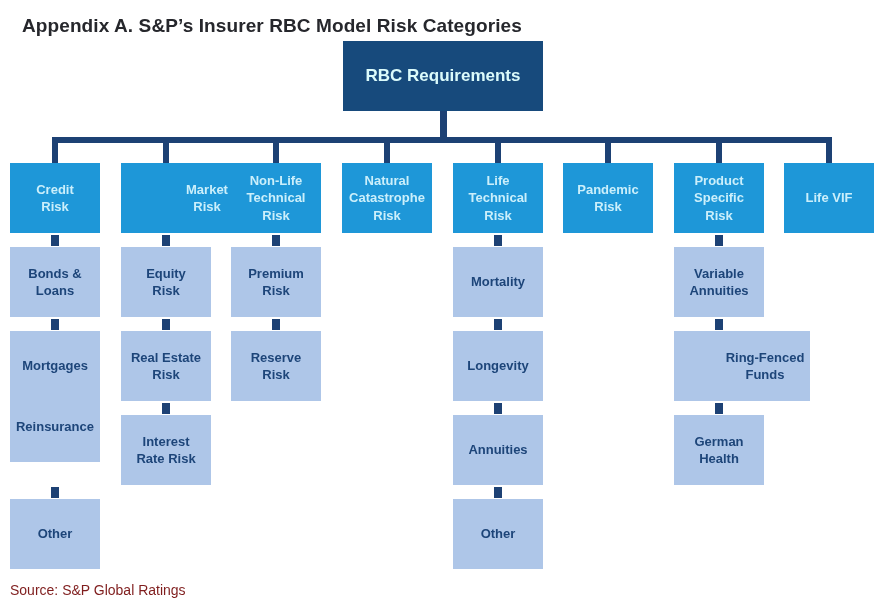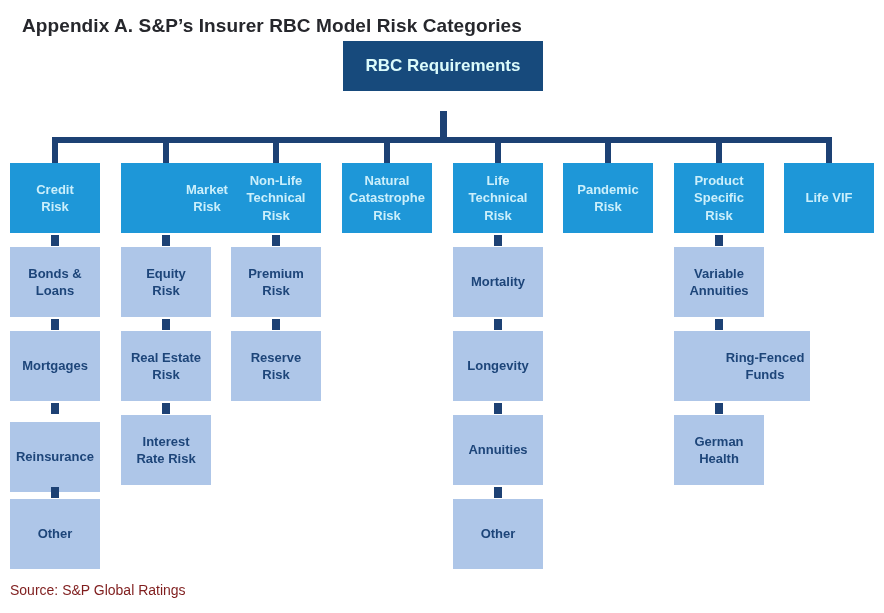--- a/index.html
+++ b/index.html
@@ -1,19 +1,19 @@
 <!DOCTYPE html>
 <html style="--line: #1d4174; --root-fill: #174a7c; --root-text: #dbfbfb; --cat-fill: #1e97d8; --cat-text: #cbeffb; --sub-fill: #aec6e8; --sub-text: #1d4579;"><head>
 <meta charset="utf-8">
 <style>
   html,body{margin:0;padding:0;background:#ffffff;font-family:"Liberation Sans",sans-serif;}
   .canvas{position:relative;width:884px;height:613px;background:#ffffff;overflow:hidden;}
   .title{position:absolute;left:10px;top:3px;margin:12px;font-size:19px;font-weight:bold;
          color:#26272c;letter-spacing:0.1px;}
-  .root-box{position:absolute;left:343px;top:41px;width:200px;height:50px;
+  .root-box{position:absolute;left:343px;top:41px;width:200px;height:70px;
             background:var(--root-fill);color:var(--root-text);
             display:flex;align-items:center;justify-content:center;
             font-size:17px;font-weight:bold;}
   .bus{position:absolute;left:52px;top:137px;width:780px;height:6px;background:var(--line);}
   .vline{position:absolute;width:6px;background:var(--line);}
   .root-drop{position:absolute;left:440px;top:111px;width:7px;height:27px;background:var(--line);}
   .stub{position:absolute;width:8px;height:11px;background:var(--line);}
   .node{position:absolute;width:90px;height:70px;display:flex;align-items:center;
         justify-content:center;text-align:center;font-weight:bold;font-size:13px;
         line-height:1.32;white-space:pre-line;}
@@ -38,21 +38,21 @@
   <div id="columns">
       <div class="vline" style="left: 52px; top: 140px; height: 23px;"></div>
       <div class="node cat" style="left: 10px; top: 163px;">Credit
 Risk</div>
       <div class="stub" style="left: 51px; top: 235px;"></div>
       <div class="node sub" style="left: 10px; top: 247px;">Bonds &amp;
 Loans</div>
       <div class="stub" style="left: 51px; top: 319px;"></div>
       <div class="node sub" style="left: 10px; top: 331px;">Mortgages</div>
       <div class="stub" style="left: 51px; top: 403px;"></div>
-      <div class="node sub" style="left: 10px; top: 422px;">Reinsurance</div>
+      <div class="node sub" style="left: 10px; top: 392px;">Reinsurance</div>
       <div class="stub" style="left: 51px; top: 487px;"></div>
       <div class="node sub" style="left: 10px; top: 499px;">Other</div>
       <div class="vline" style="left: 163px; top: 140px; height: 23px;"></div>
       <div class="node cat" style="left: 121px; top: 163px; padding-left: 41px;">Market
 Risk</div>
       <div class="stub" style="left: 162px; top: 235px;"></div>
       <div class="node sub" style="left: 121px; top: 247px;">Equity
 Risk</div>
       <div class="stub" style="left: 162px; top: 319px;"></div>
       <div class="node sub" style="left: 121px; top: 331px;">Real Estate

